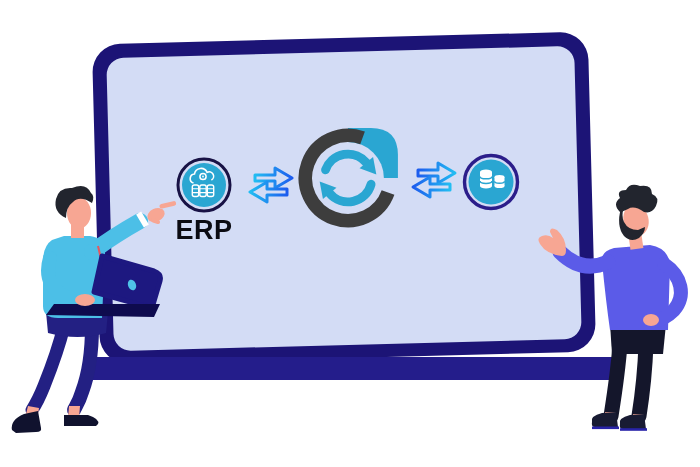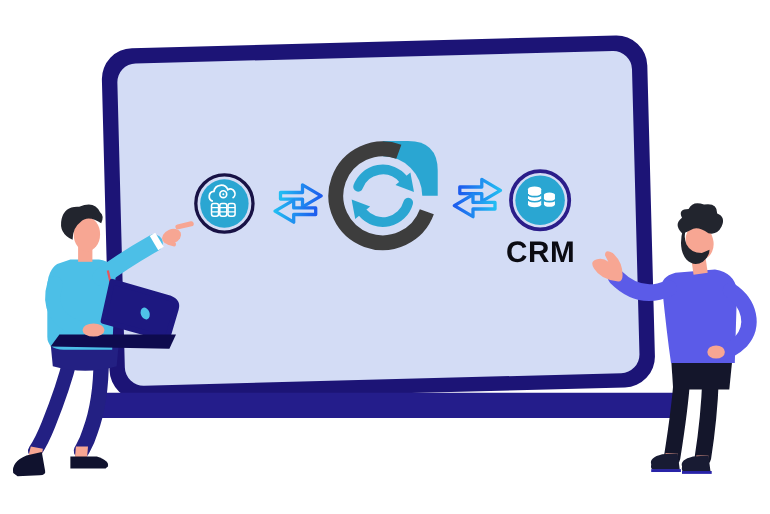--- a/index.html
+++ b/index.html
@@ -57,20 +57,21 @@
       <circle cx="27" cy="19.5" r="3.1" stroke-width="1.5"></circle>
       <circle cx="27" cy="19.5" r="0.9" fill="#ffffff" stroke="none"></circle>
       <g stroke-width="1.4">
         <rect x="16.3" y="28" width="6.4" height="11.5" rx="2"></rect>
         <rect x="23.8" y="28" width="6.4" height="11.5" rx="2"></rect>
         <rect x="31.3" y="28" width="6.4" height="11.5" rx="2"></rect>
         <path d="M 16.3,31.8 h 6.4 M 16.3,35.6 h 6.4 M 23.8,31.8 h 6.4 M 23.8,35.6 h 6.4 M 31.3,31.8 h 6.4 M 31.3,35.6 h 6.4" stroke-width="1.1"></path>
       </g>
     </g>
   </svg>
+  <div class="node-label" id="erp-label">ERP</div>
 
   <svg class="link" id="link-left" viewBox="0 0 50 44">
     <defs>
       <linearGradient id="gl" x1="0" y1="0" x2="1" y2="0">
         <stop offset="0" stop-color="#22bdf2"></stop>
           <stop offset="1" stop-color="#1d5cee"></stop>
       </linearGradient>
     </defs>
     <g fill="none" stroke="url(#gl)" stroke-width="3" stroke-linejoin="round">
       <path d="M 9,12 H 29 V 5 L 46,15 L 29,25 V 18 H 9 Z"></path>
@@ -110,21 +111,20 @@
       <rect x="18" y="19" width="12" height="14" fill="#ffffff"></rect>
       <ellipse cx="24" cy="19" rx="6" ry="2.4" fill="#ffffff"></ellipse>
       <ellipse cx="24" cy="33" rx="6" ry="2.4" fill="#ffffff"></ellipse>
       <path d="M 18,23.4 a 6,2.4 0 0 0 12,0 M 18,28 a 6,2.4 0 0 0 12,0" fill="none" stroke="#2aa6d2" stroke-width="1.5"></path>
       <rect x="32.5" y="24" width="10" height="9" fill="#ffffff"></rect>
       <ellipse cx="37.5" cy="24" rx="5" ry="2" fill="#ffffff"></ellipse>
       <ellipse cx="37.5" cy="33" rx="5" ry="2" fill="#ffffff"></ellipse>
       <path d="M 32.5,28.3 a 5,2 0 0 0 10,0" fill="none" stroke="#2aa6d2" stroke-width="1.5"></path>
     </g>
   </svg>
-  <div class="node-label" id="crm-label">CRM</div>
 
   <svg class="person" id="person-left" viewBox="0 0 172 262">
 
     <path d="M 56,150 C 50,175 42,195 36,210 C 32,220 28,228 24,234" fill="none" stroke="#232083" stroke-width="13" stroke-linecap="round"></path>
     <path d="M 20,230 L 31,232 L 29,244 L 17,242 Z" fill="#f7a693"></path>
     <path d="M 4,254 Q 2,244 16,238 L 30,235 L 33,252 Q 34,256 28,256 L 8,257 Z" fill="#10122e"></path>
 
     <path d="M 84,150 C 84,178 80,200 74,216 C 71,226 68,230 66,234" fill="none" stroke="#232083" stroke-width="14" stroke-linecap="round"></path>
     <path d="M 61,230 L 72,230 L 71,242 L 60,242 Z" fill="#f7a693"></path>
     <path d="M 56,239 L 80,239 Q 92,243 90,248 L 88,250 L 56,250 Z" fill="#10122e"></path>

